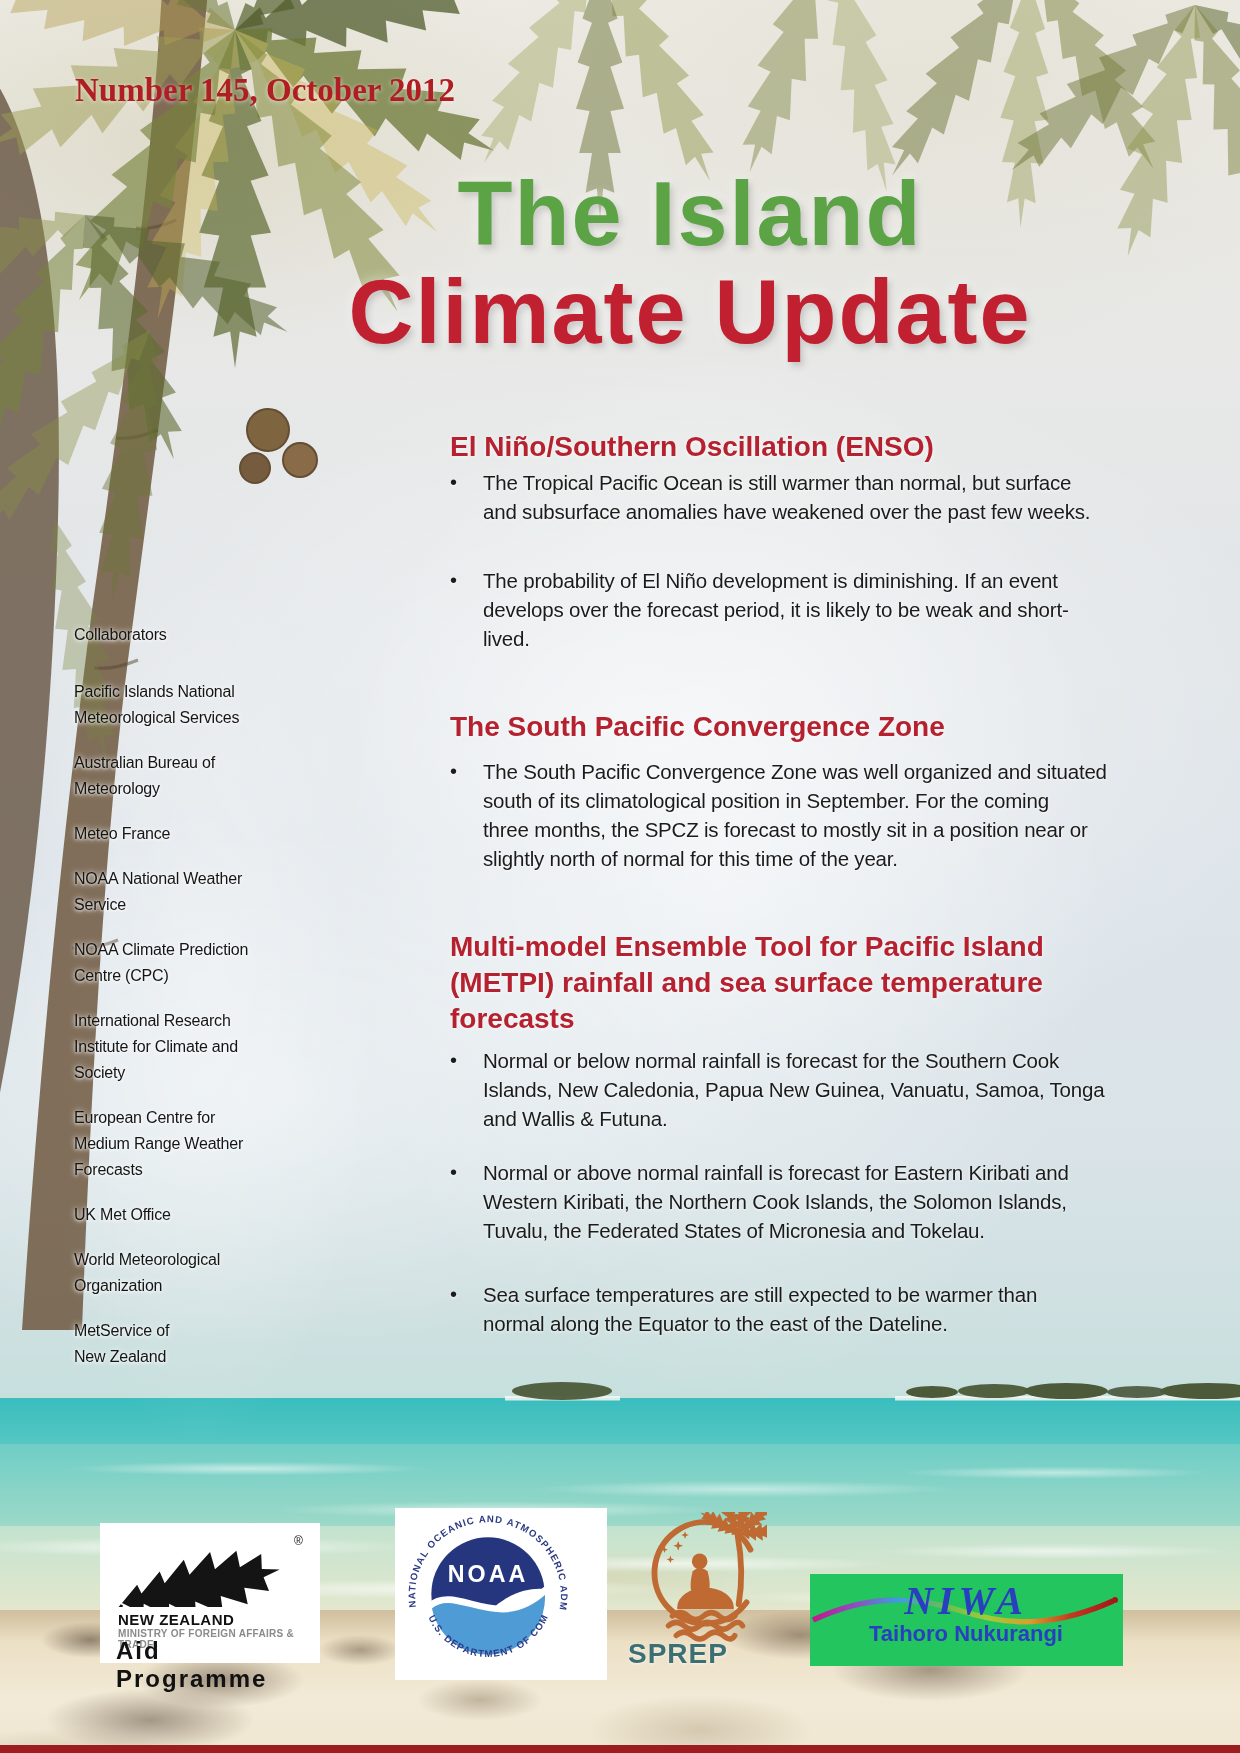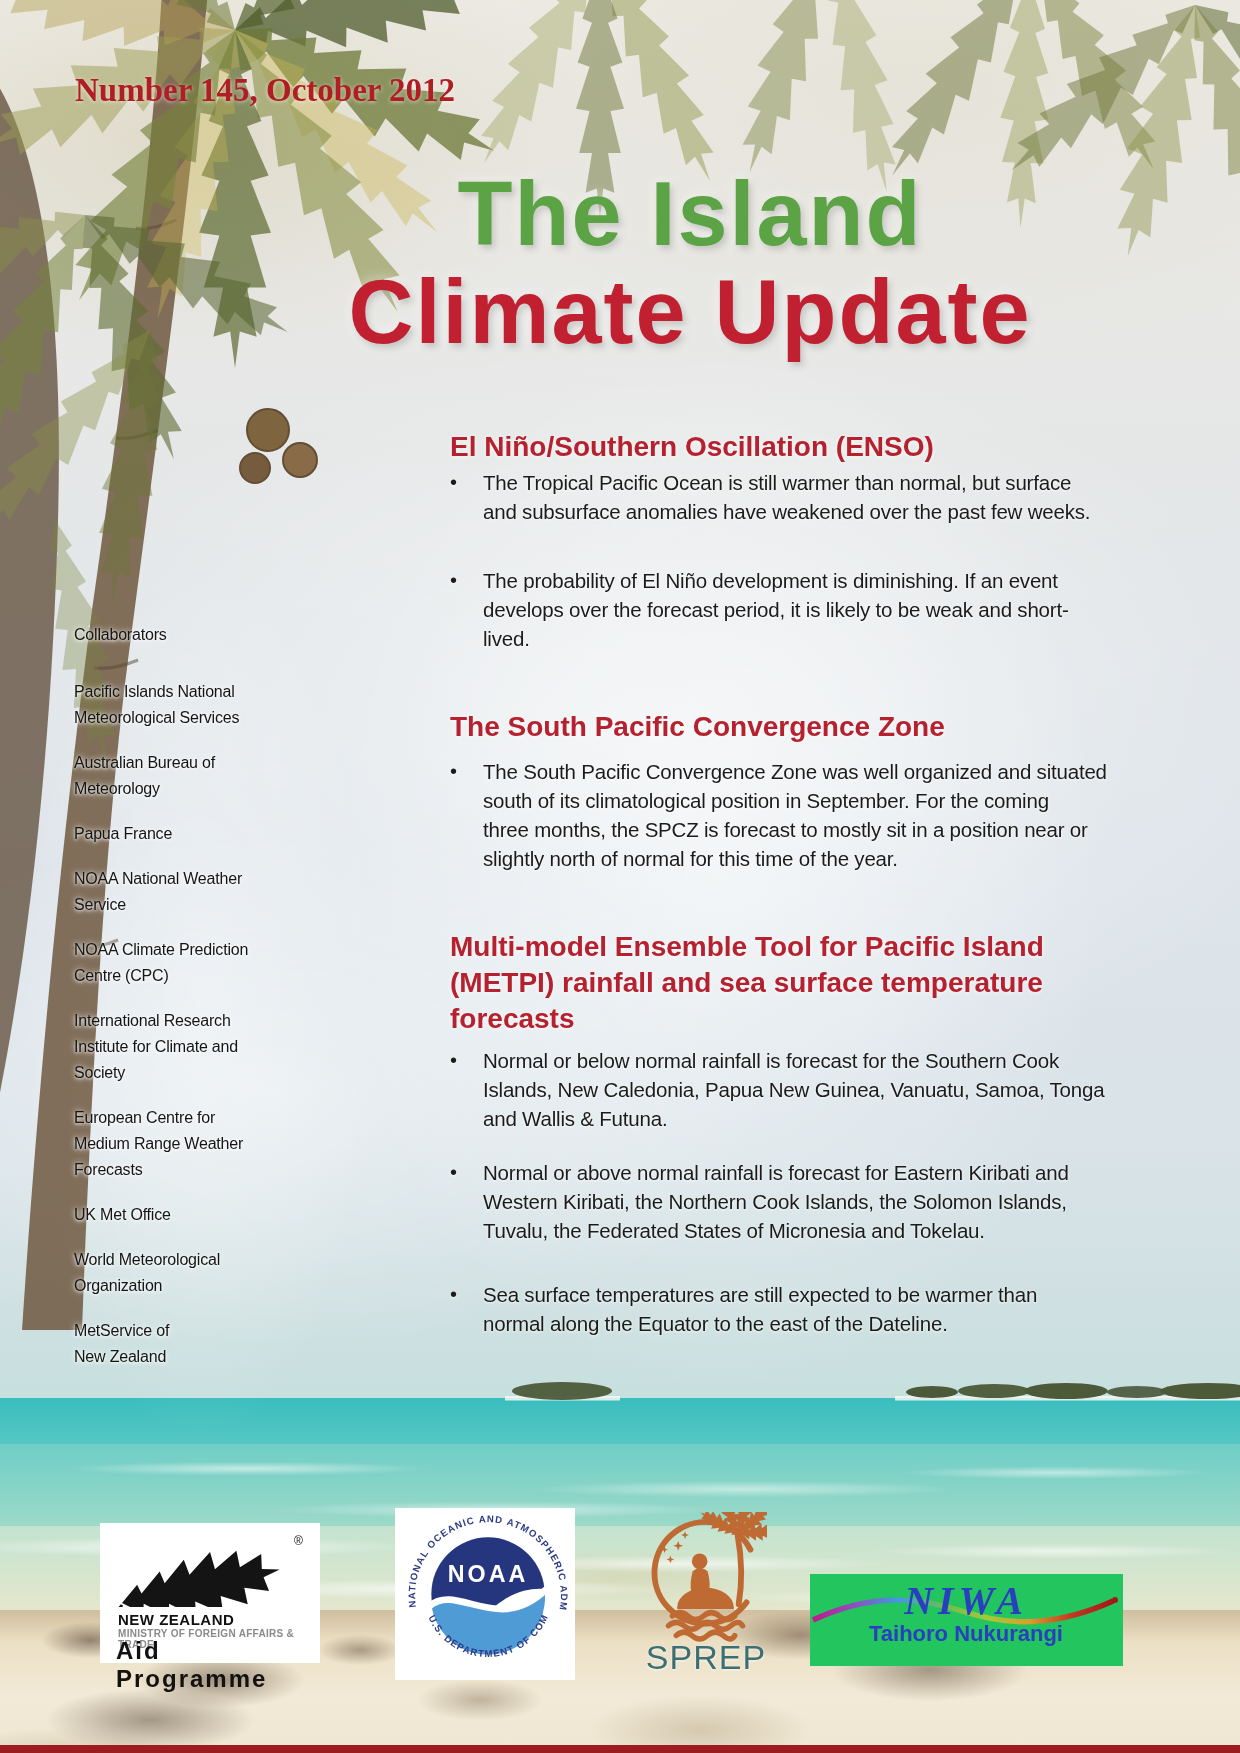--- a/index.html
+++ b/index.html
@@ -83,24 +83,24 @@
     line-height:26px;letter-spacing:-0.2px;
     text-shadow:0 0 6px rgba(255,255,255,.95), 0 1px 3px rgba(255,255,255,.85);}
   .collab .hd{margin-bottom:31px;}
   .ci{margin-bottom:19px;white-space:pre-line;}
 
   
   .nzaid{left:100px;top:1523px;width:220px;height:140px;background:#fff;z-index:2;}
   .nz1{left:18px;top:88px;font-size:15px;font-weight:bold;letter-spacing:.5px;color:#111;}
   .nz2{left:18px;top:105px;font-size:10px;font-weight:bold;letter-spacing:.3px;color:#8a8a8a;}
   .nz3{left:16px;top:114px;font-size:24px;font-weight:bold;letter-spacing:2px;color:#111;}
-  .noaa{left:395px;top:1508px;width:180px;height:172px;background:#fff;z-index:2;}
+  .noaa{left:395px;top:1508px;width:212px;height:172px;background:#fff;z-index:2;}
   .sprep{left:645px;top:1512px;width:122px;height:130px;z-index:2;}
-  .sprep-label{left:628px;top:1638px;width:156px;text-align:center;font-size:34px;
-    font-weight:normal;letter-spacing:1px;color:#3c6f74;z-index:2;
+  .sprep-label{left:628px;top:1638px;width:156px;font-size:28px;
+    font-weight:bold;letter-spacing:1px;color:#3c6f74;z-index:2;
     text-shadow:0 1px 3px rgba(255,255,255,.7);}
   .niwa{left:810px;top:1574px;width:313px;height:92px;background:#22c55e;z-index:2;}
 </style>
 </head>
 <body>
 
 <div id="page">
 
   <div class="abs sky"></div>
   <div class="abs sea-deep"></div>
@@ -202,21 +202,21 @@
     <div class="t1">The Island</div>
     <div class="t2">Climate Update</div>
   </div>
 
   <aside class="abs collab content">
     <div class="hd">Collaborators</div>
     <div class="ci">Pacific Islands National
 Meteorological Services</div>
     <div class="ci">Australian Bureau of
 Meteorology</div>
-    <div class="ci">Papua France</div>
+    <div class="ci">Meteo France</div>
     <div class="ci">NOAA National Weather
 Service</div>
     <div class="ci">NOAA Climate Prediction
 Centre (CPC)</div>
     <div class="ci">International Research
 Institute for Climate and
 Society</div>
     <div class="ci">European Centre for
 Medium Range Weather
 Forecasts</div>

